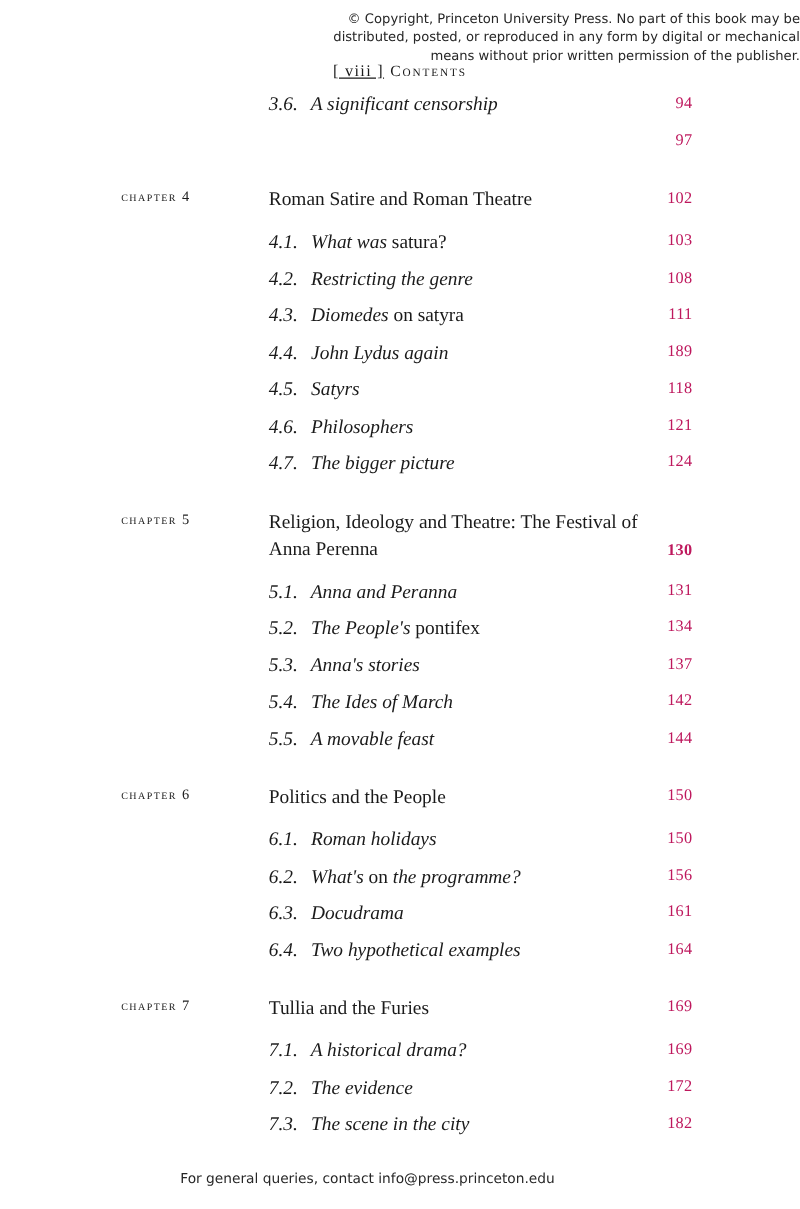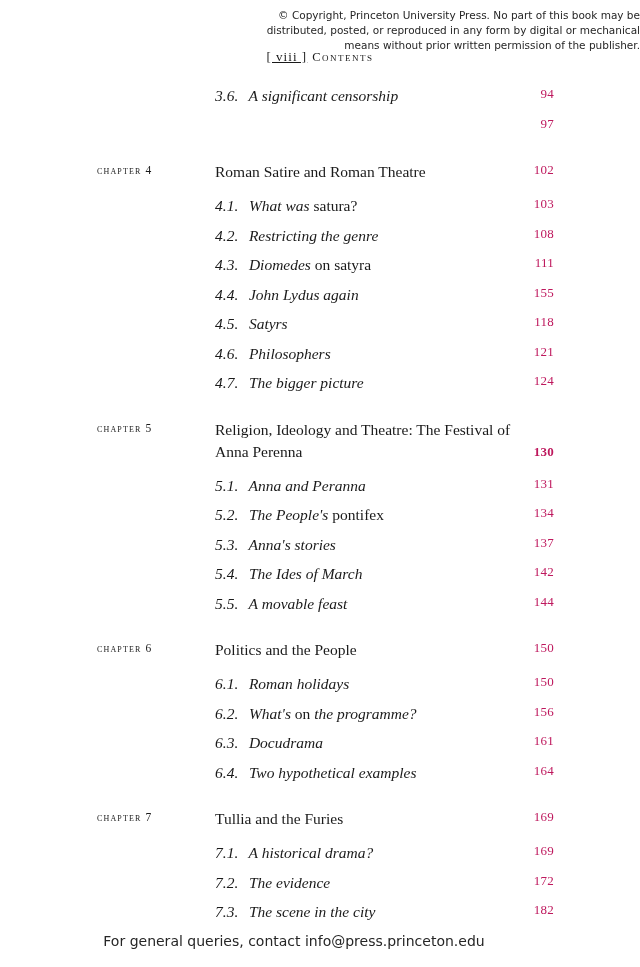--- a/index.html
+++ b/index.html
@@ -59,21 +59,20 @@
     margin-left: 5px;
     font-size: 12.5px;
   }
 
   
   .toc {
     position: absolute;
     top: 72px;
     left: 0;
     width: 640px;
-    margin-top: 12px;
   }
 
   .entry {
     position: relative;
     display: block;
     min-height: 29.5px;
   }
   .entry .chaplabel {
     position: absolute;
     left: 97px;
@@ -134,21 +133,21 @@
   .gap-before { margin-top: 17px; }
 
   
   .footer {
     position: absolute;
     bottom: 18px;
     left: 0;
     width: 588px;
     text-align: center;
     font-family: "DejaVu Sans", sans-serif;
-    font-size: 14px;
+    font-size: 11px;
     color: #262626;
   }
 </style>
 </head>
 <body>
 
 <div class="page">
 
   <div class="copyright">
     <div>© Copyright, Princeton University Press. No part of this book may be</div>
@@ -180,21 +179,21 @@
       <div class="entry section">
         <div class="title"><span class="num">4.2.</span> <span><span>Restricting </span><span>the </span><span>genre</span></span></div>
         <span class="page-num">108</span>
       </div>
       <div class="entry section">
         <div class="title"><span class="num">4.3.</span> <span><span>Diomedes </span><span class="rom">on </span><span class="rom">satyra</span></span></div>
         <span class="page-num">111</span>
       </div>
       <div class="entry section">
         <div class="title"><span class="num">4.4.</span> <span><span>John </span><span>Lydus </span><span>again</span></span></div>
-        <span class="page-num">155</span>
+        <span class="page-num">189</span>
       </div>
       <div class="entry section">
         <div class="title"><span class="num">4.5.</span> <span><span>Satyrs</span></span></div>
         <span class="page-num">118</span>
       </div>
       <div class="entry section">
         <div class="title"><span class="num">4.6.</span> <span><span>Philosophers</span></span></div>
         <span class="page-num">121</span>
       </div>
       <div class="entry section">

